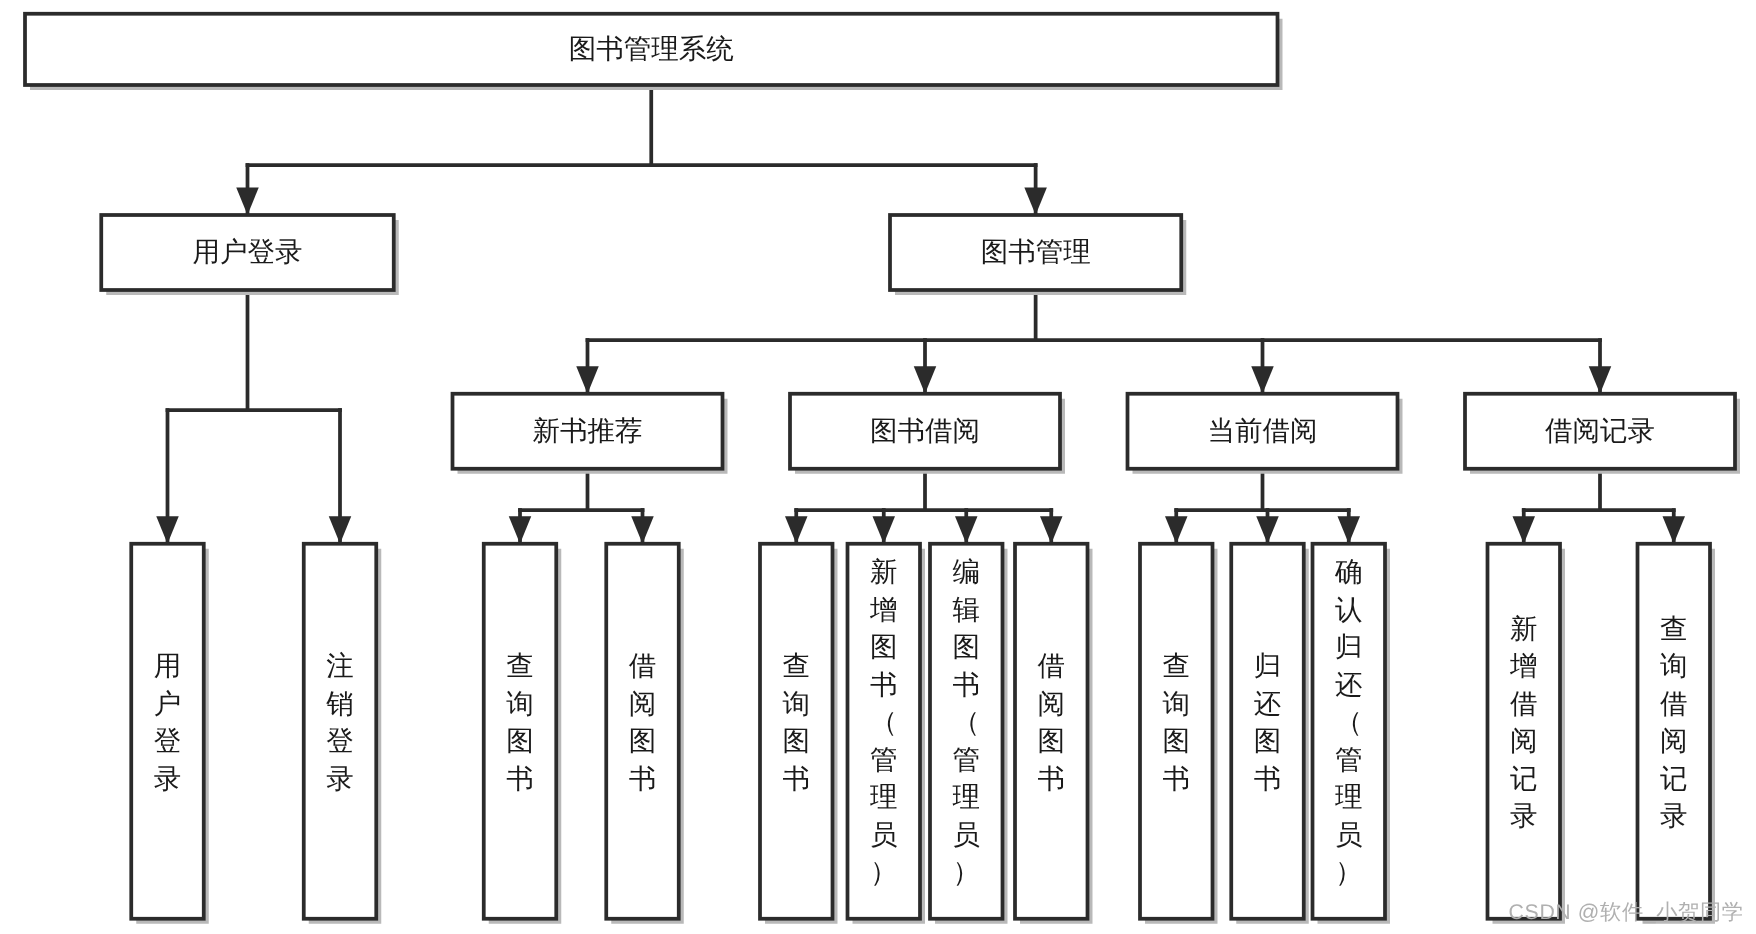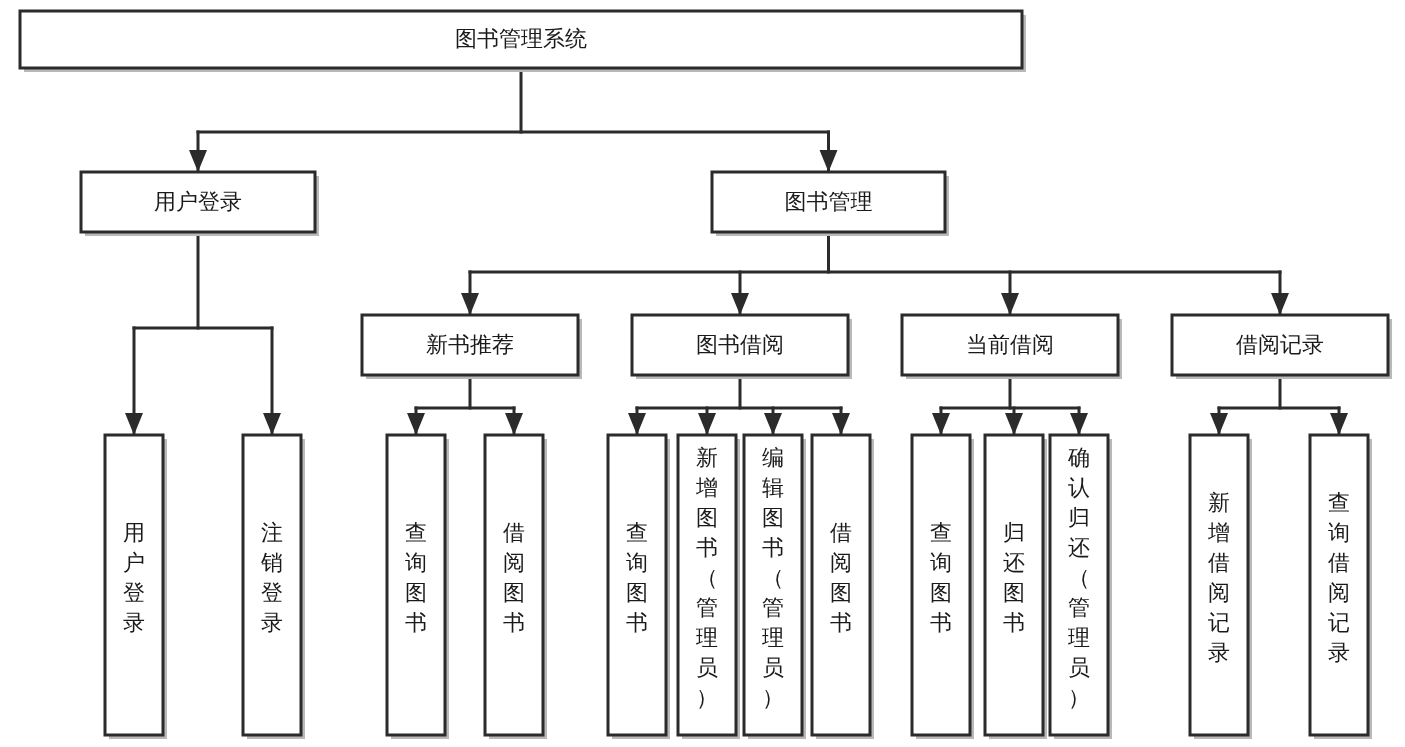--- a/index.html
+++ b/index.html
@@ -224,13 +224,14 @@
           <rect x="1190" y="435" width="58" height="300" class="node-rect"></rect>
           <text class="node-label-vertical" x="1219" y="510"><tspan x="1219" dy="0">新</tspan><tspan x="1219" dy="30">增</tspan><tspan x="1219" dy="30">借</tspan><tspan x="1219" dy="30">阅</tspan><tspan x="1219" dy="30">记</tspan><tspan x="1219" dy="30">录</tspan></text>
         </g>
         <g>
           <rect x="1314" y="439" width="58" height="300" class="node-shadow"></rect>
           <rect x="1310" y="435" width="58" height="300" class="node-rect"></rect>
           <text class="node-label-vertical" x="1339" y="510"><tspan x="1339" dy="0">查</tspan><tspan x="1339" dy="30">询</tspan><tspan x="1339" dy="30">借</tspan><tspan x="1339" dy="30">阅</tspan><tspan x="1339" dy="30">记</tspan><tspan x="1339" dy="30">录</tspan></text>
         </g>
       </g>
   </svg>
+  <div class="watermark">CSDN @软件_小贺同学</div>
 </div>
 
 </body></html>

